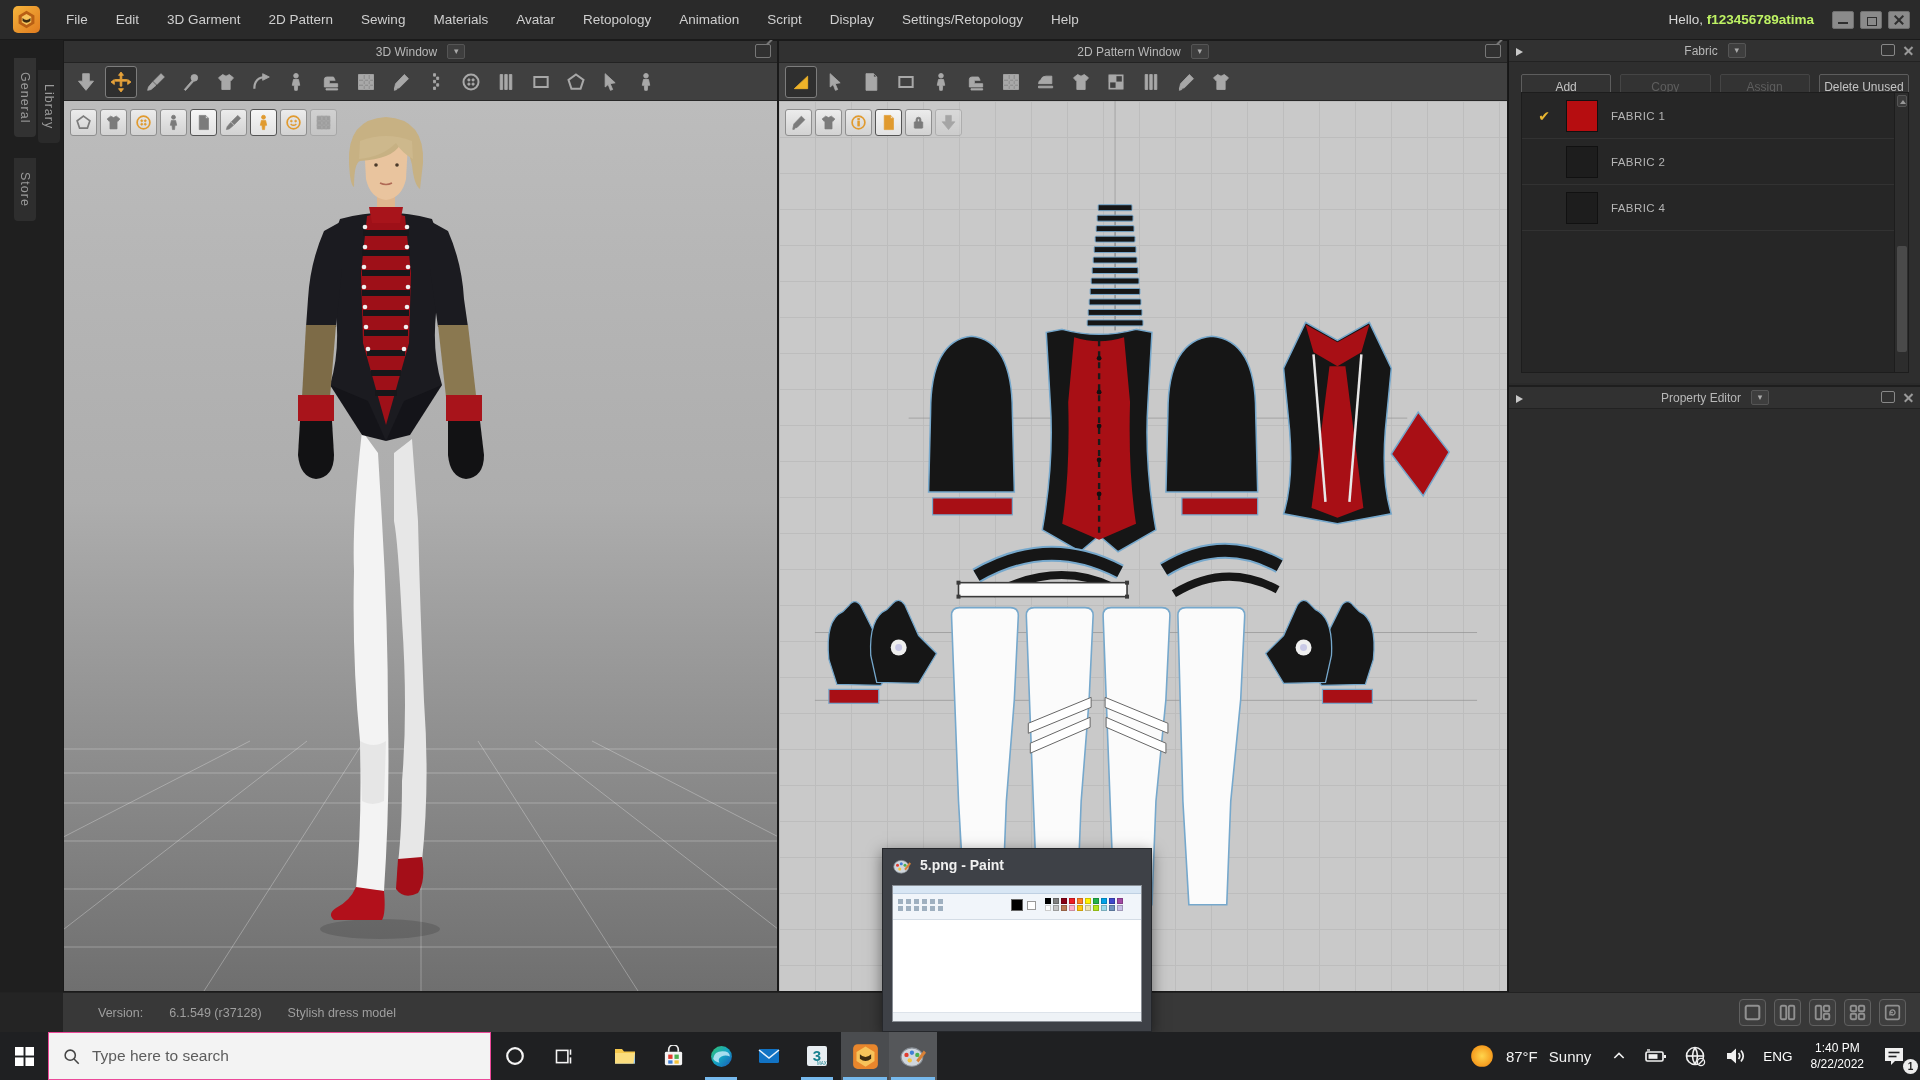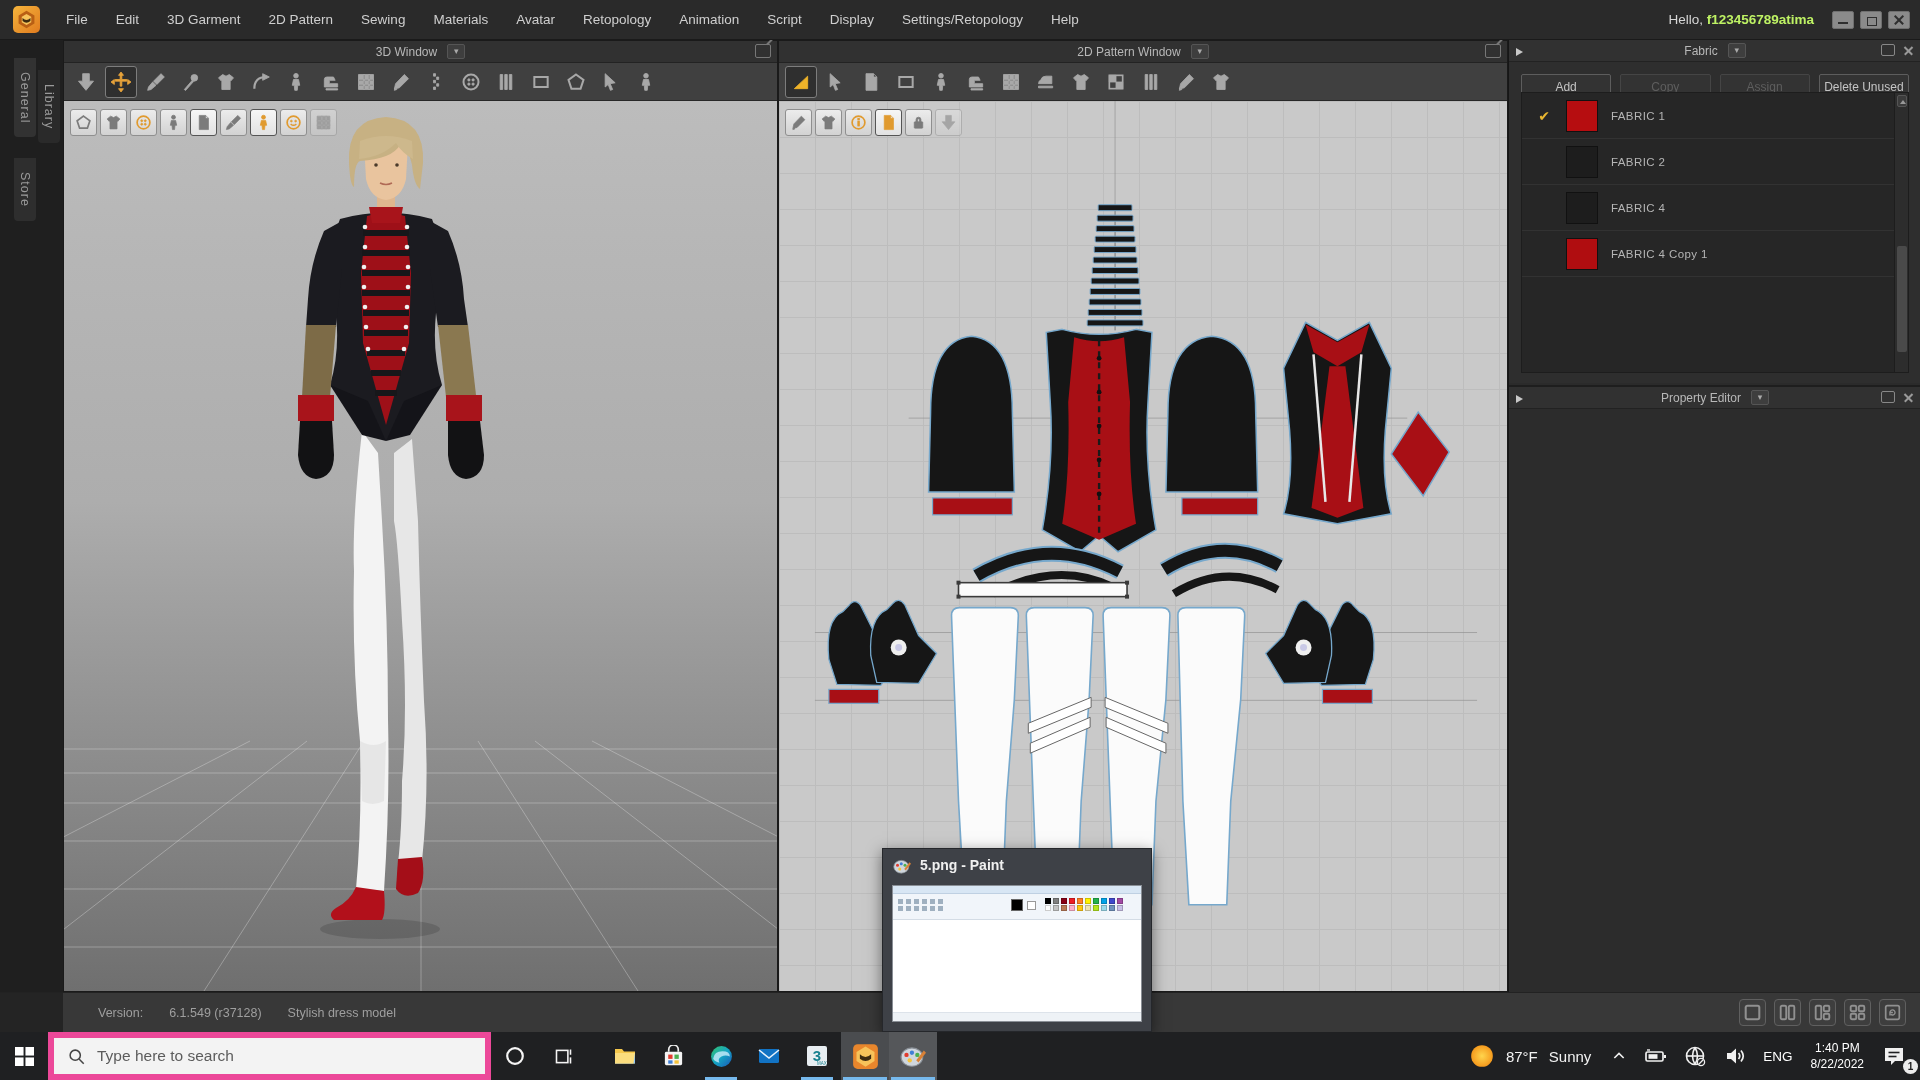--- a/index.html
+++ b/index.html
@@ -131,21 +131,21 @@
   .pt-status { height:9px; background:#eef2f6; border-top:1px solid #dde3ea; }
 
   
   .taskbar { position:absolute; left:0; top:1032px; width:1920px; height:48px; background:#1f2022;
     display:flex; align-items:stretch; z-index:9; }
   .tb-btn { width:48px; display:flex; align-items:center; justify-content:center; cursor:pointer; position:relative; }
   .tb-btn.active { background:#4a4c4f; }
   .tb-btn.hovered { background:#55575a; }
   .tb-underline { position:absolute; bottom:0; left:8px; right:8px; height:3px; background:#76b9ed; }
   .tb-btn.active .tb-underline { left:2px; right:2px; }
-  .search-box { width:443px; background:#f3f3f3; border:6px solid #ec4899; display:flex; align-items:center;
+  .search-box { width:443px; background:#f3f3f3; border:1px solid #ec4899; display:flex; align-items:center;
     gap:12px; padding-left:14px; cursor:text; }
   .search-box input { border:none; outline:none; background:transparent; font-size:15.5px; color:#444;
     width:340px; font-family:inherit; }
   .search-box input::placeholder { color:#5c5c5c; }
   .tray { margin-left:auto; display:flex; align-items:center; }
   .tray-item { display:flex; align-items:center; justify-content:center; height:48px; padding:0 8px;
     color:#fff; cursor:pointer; }
   .weather { gap:11px; padding:0 12px; }
   .weather .wtxt { font-size:15px; color:#f2f2f2; }
   .lang { font-size:13.5px; }
@@ -741,25 +741,20 @@
           </div>
           <div class="fab-row">
             <span class="check"></span>
             <span class="swatch" style="background: rgb(29, 29, 29);"></span>
             <span class="fab-name">FABRIC 2</span>
           </div>
           <div class="fab-row">
             <span class="check"></span>
             <span class="swatch" style="background: rgb(29, 29, 29);"></span>
             <span class="fab-name">FABRIC 4</span>
-          </div>
-          <div class="fab-row">
-            <span class="check"></span>
-            <span class="swatch" style="background: rgb(176, 13, 16);"></span>
-            <span class="fab-name">FABRIC 4 Copy 1</span>
           </div>
           <div class="fab-scroll">
             <span class="fs-up"></span>
             <span class="fs-thumb"></span>
           </div>
         </div>
       </div>
       <div class="prop-panel">
         <div class="panel-header">
           <span class="collapse-arrow"></span>

